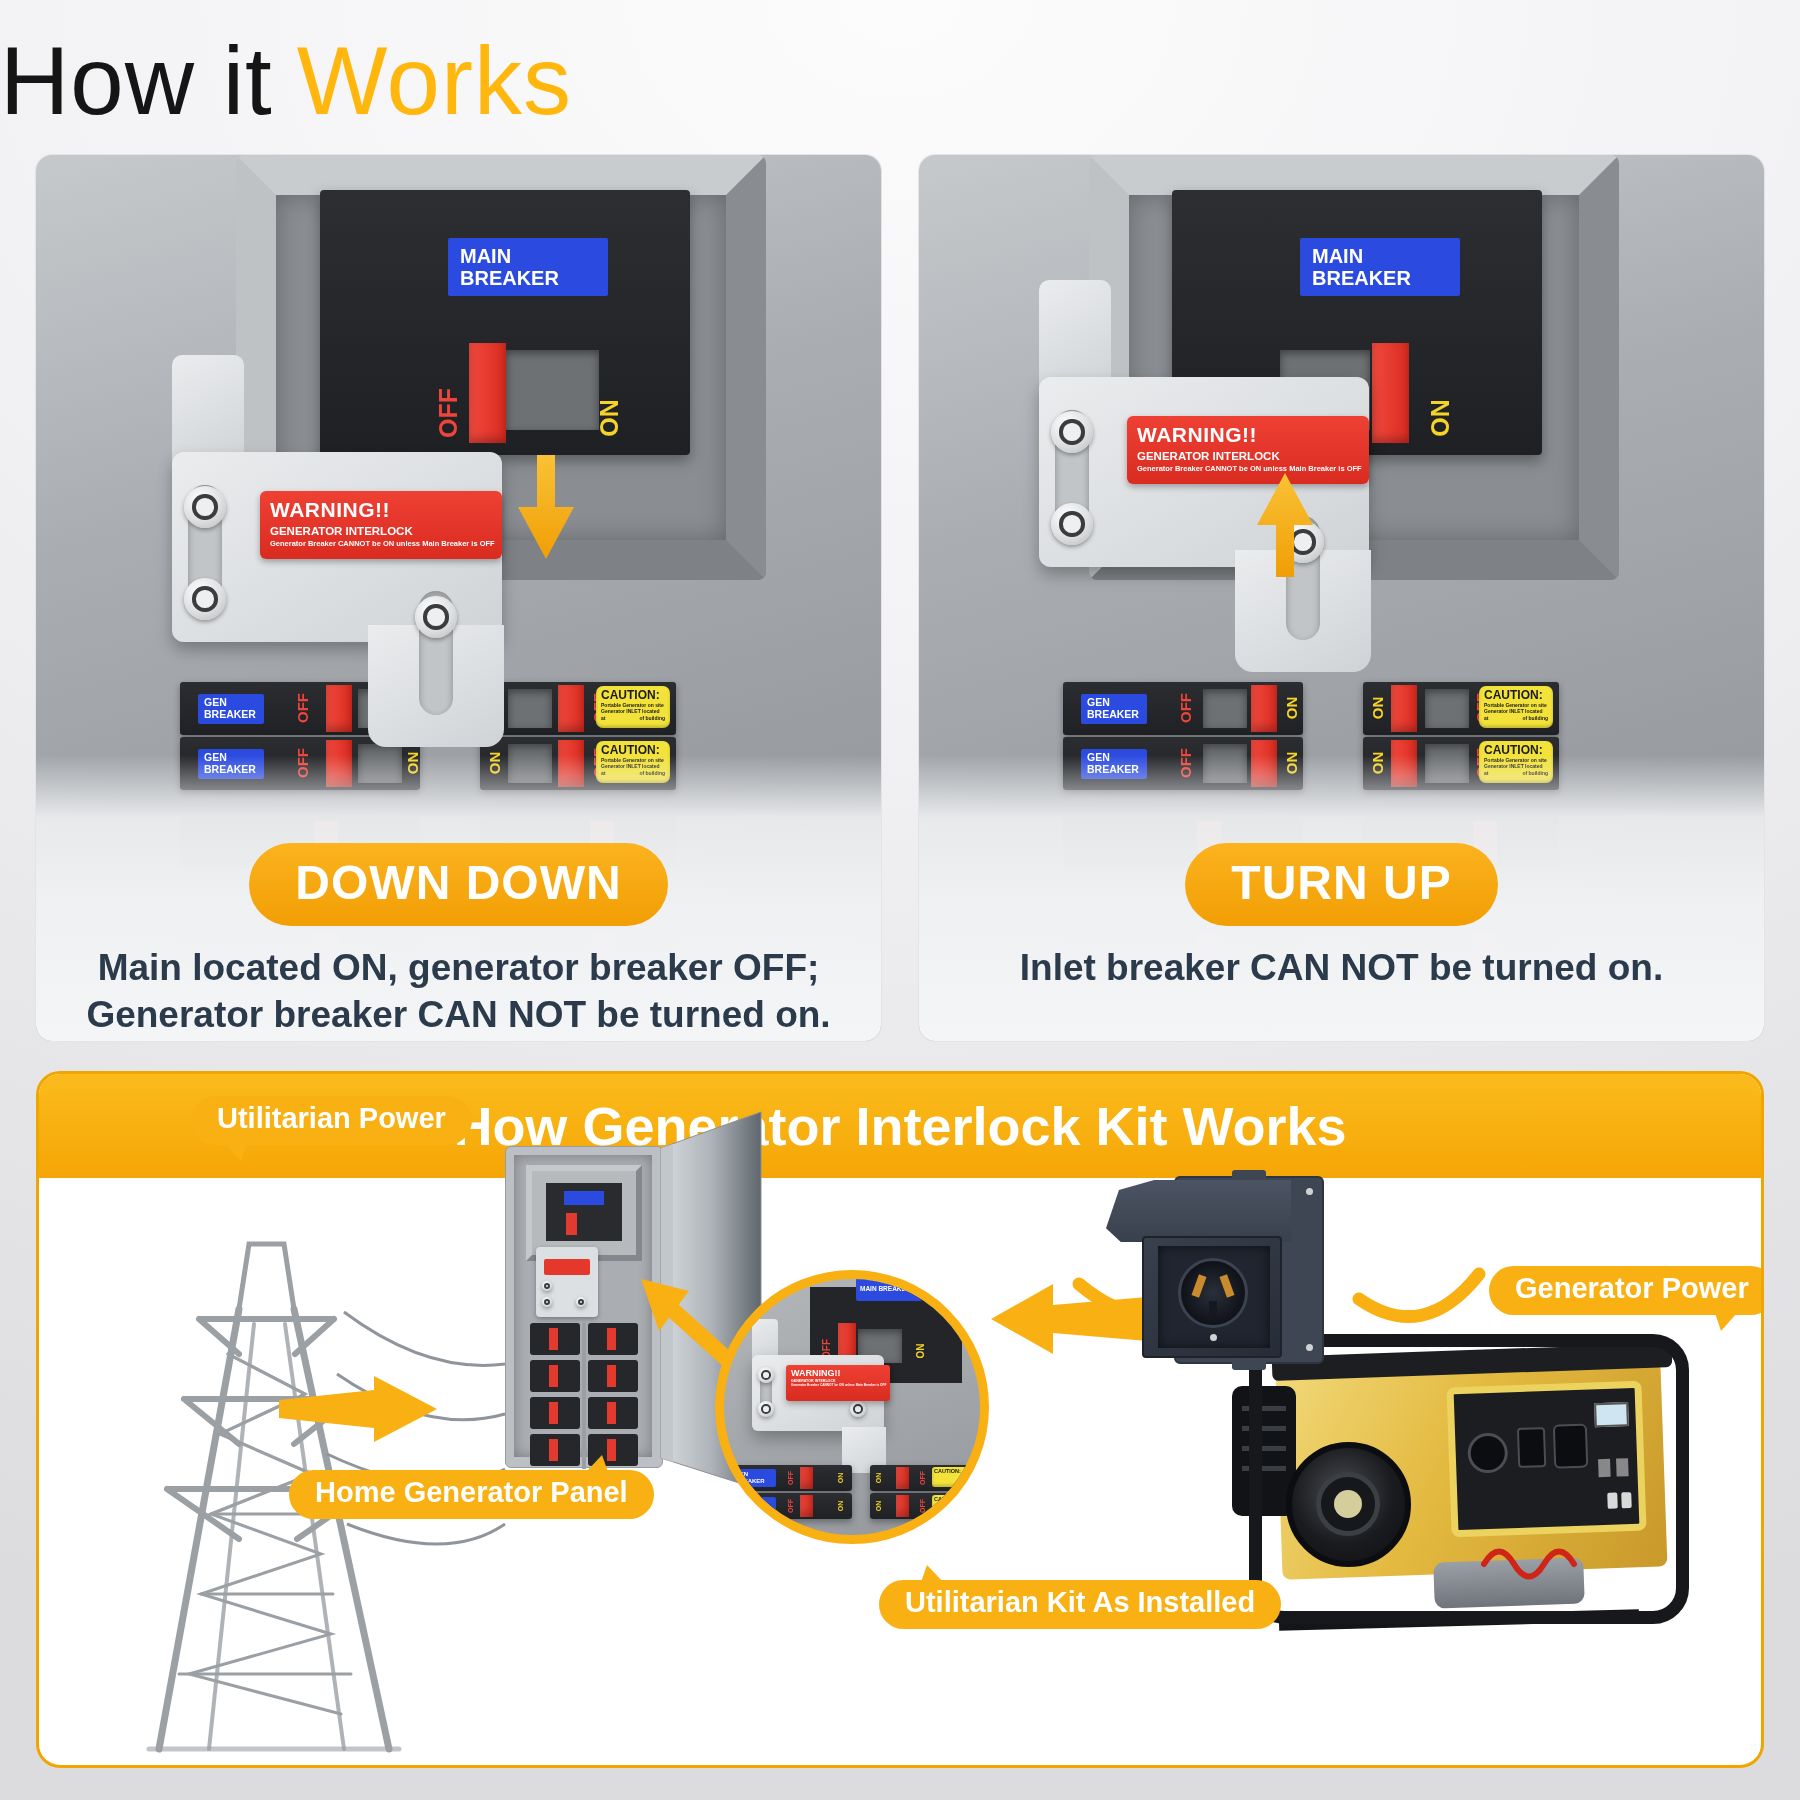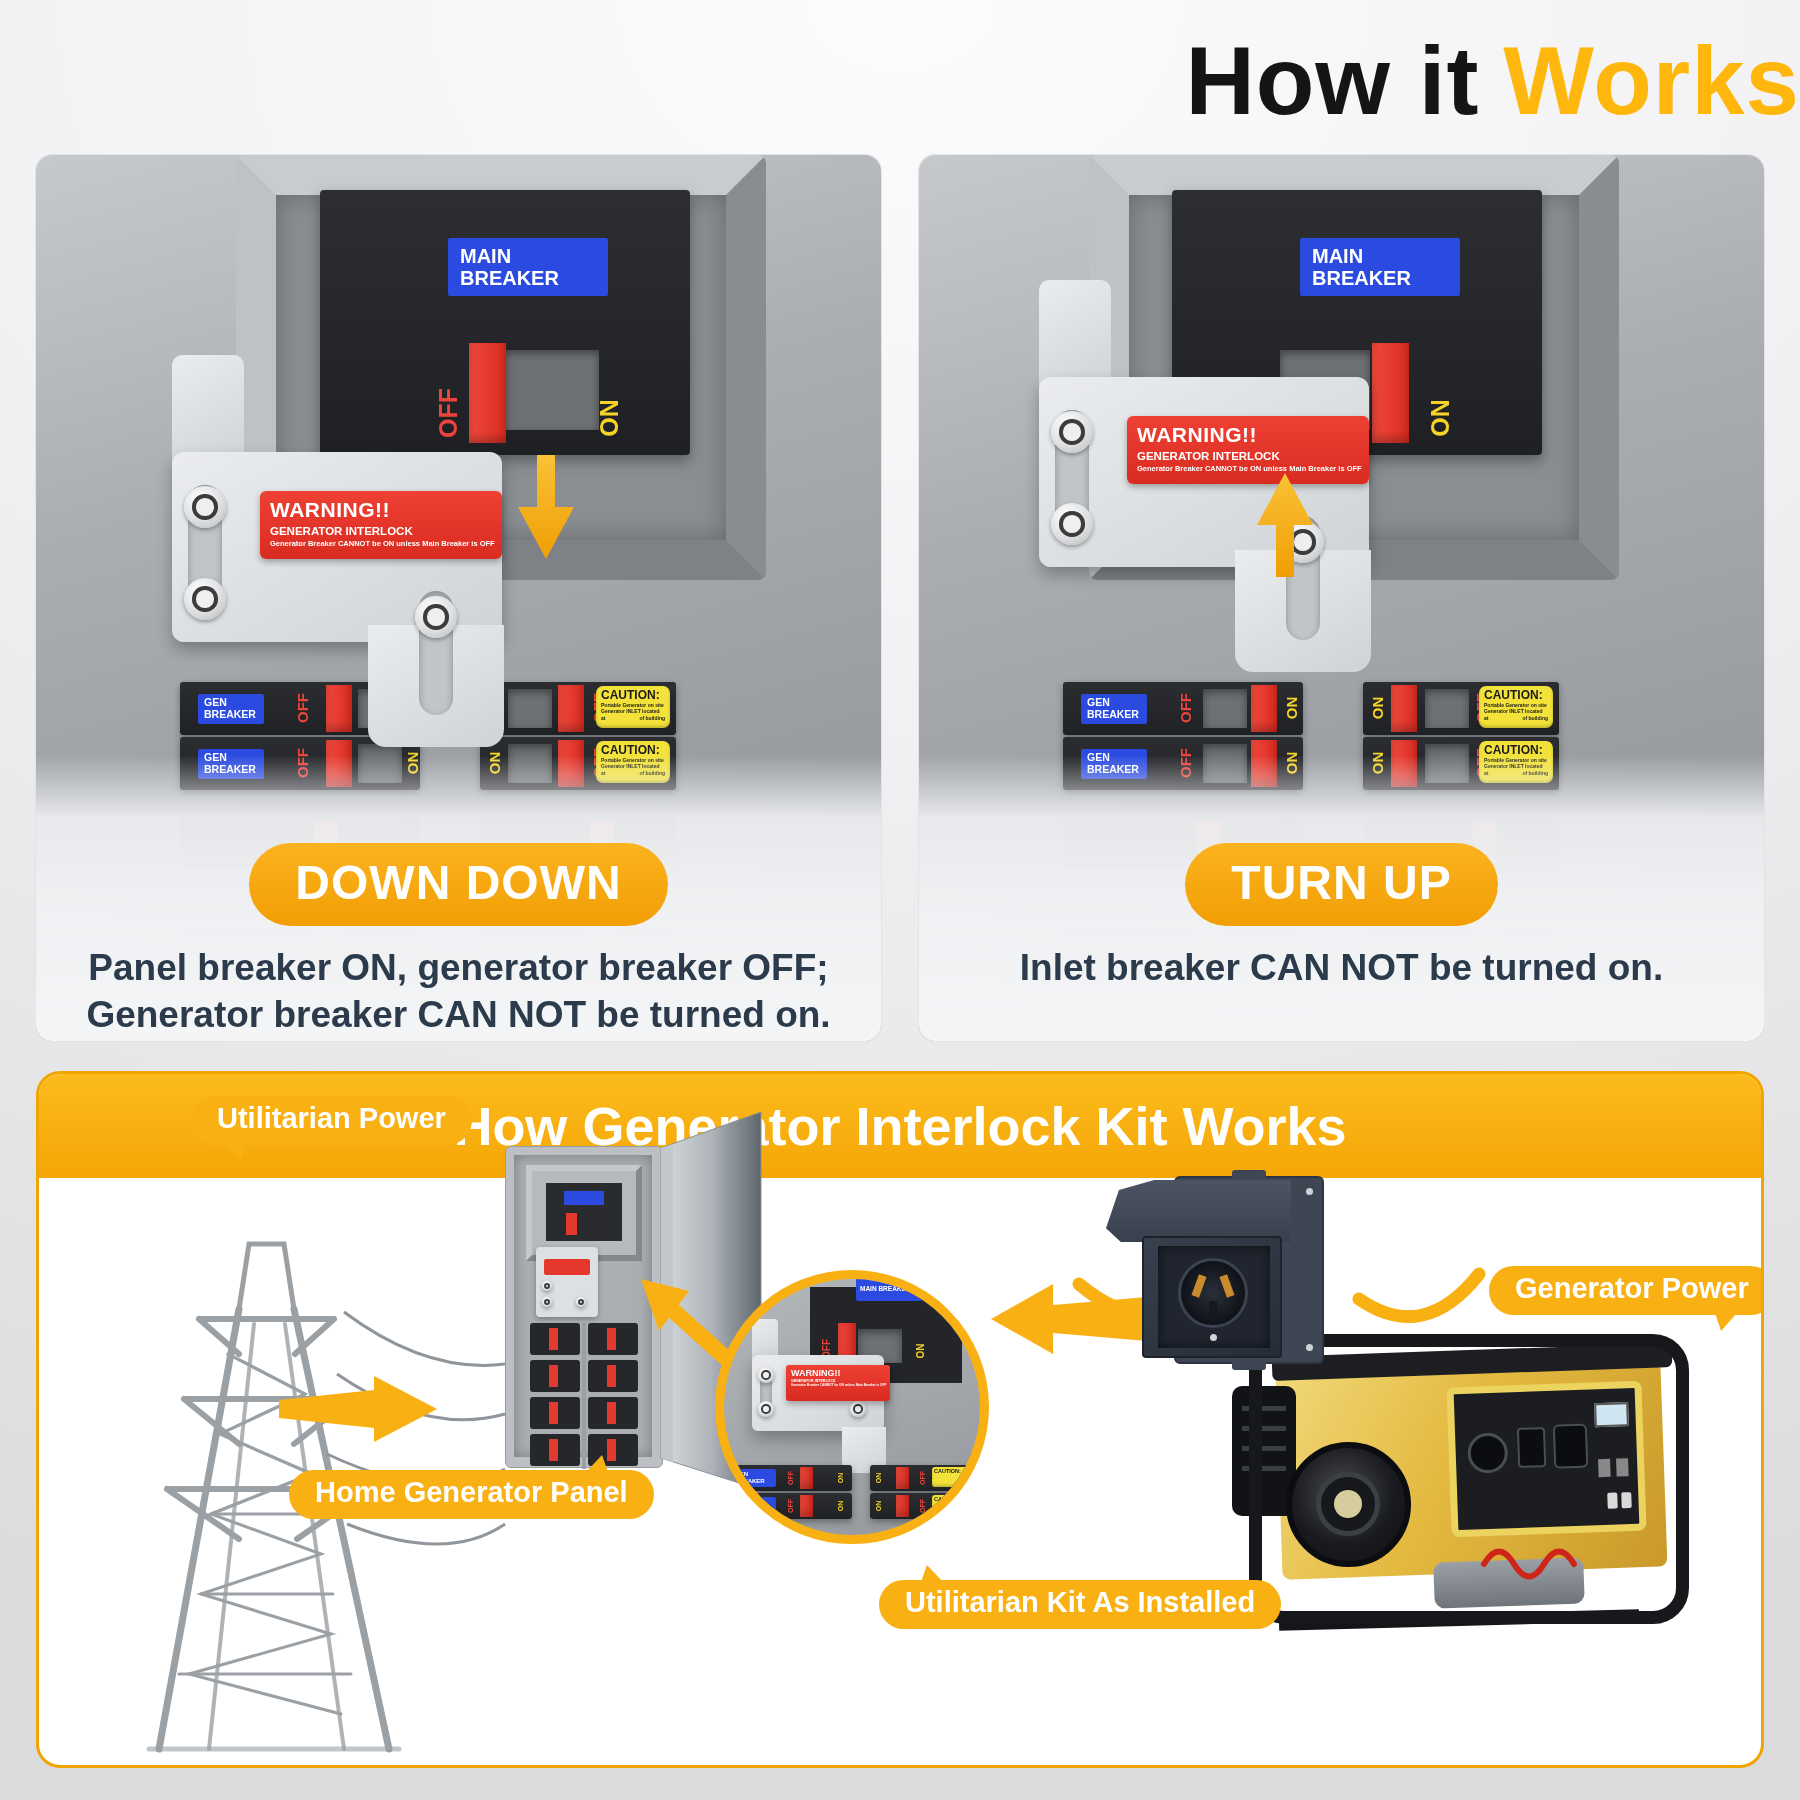--- a/index.html
+++ b/index.html
@@ -1,21 +1,21 @@
 <!DOCTYPE html>
 <html><head>
 <meta charset="utf-8">
 <style>
   html,body{margin:0;padding:0;}
   body{width:1800px;height:1800px;position:relative;overflow:hidden;
        font-family:"Liberation Sans", sans-serif;
        background:radial-gradient(130% 95% at 50% 0%, #fcfcfd 0%, #f2f2f4 40%, #e4e4e7 78%, #dcdcdf 100%);}
   .a{position:absolute;}
-  .title{position:absolute;top:26px;left:0;width:100%;text-align:right;
-         font-size:96px;font-weight:700;letter-spacing:1px;color:#151515;}
+  .title{position:absolute;top:26px;left:0;width:100%;text-align:left;
+         font-size:96px;font-weight:400;letter-spacing:1px;color:#151515;}
   .title .accent{color:#FFB70D;margin-left:24px;}
 
   
   .card{position:absolute;top:155px;width:845px;height:886px;border-radius:16px;overflow:hidden;
         background:linear-gradient(165deg,#c6c9cc 0%,#aaaeb2 35%,#9a9ea2 70%,#8f9397 100%);
         box-shadow:0 0 0 1px #e4e4e6;}
   .card.left{left:36px;} .card.right{left:919px;}
 
   .bevel{background:#a9adb1;border-style:solid;border-width:40px;
          border-color:#c9cccf #898d91 #7e8286 #bfc2c5;border-radius:8px;}
@@ -174,21 +174,21 @@
         <stop offset="0" stop-color="#F9C236"></stop>
             <stop offset="1" stop-color="#F09E05"></stop>
           </linearGradient>
         </defs>
       <polygon points="19,0 37,0 37,52 56,52 28,104 0,52 19,52" fill="url(#agd1)"></polygon>
     </svg>
 
     <div class="fade"></div>
     <div class="pillwrap"><span class="step-pill">DOWN DOWN</span></div>
     <div class="step-desc">
-      <div>Panel breaker ON, generator breaker OFF;</div>
+      <div>Main located ON, generator breaker OFF;</div>
       <div>Generator breaker CAN NOT be turned on.</div>
     </div>
   </div>
 
   <div class="card right">
     <div class="a bevel" style="left:170px;top:0;width:530px;height:425px;box-sizing:border-box;"></div>
     <div class="a floor" style="left:210px;top:40px;width:450px;height:345px;"></div>
 
     <div class="a mbbox" style="left:253px;top:35px;width:370px;height:265px;">
       <div class="chipb" style="left:128px;top:48px;width:160px;height:58px;font-size:20px;padding-left:12px;box-sizing:border-box;">MAIN BREAKER</div>

